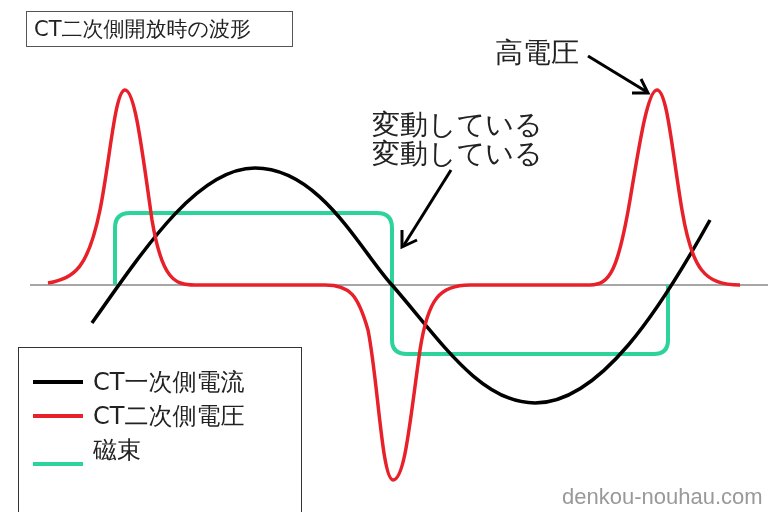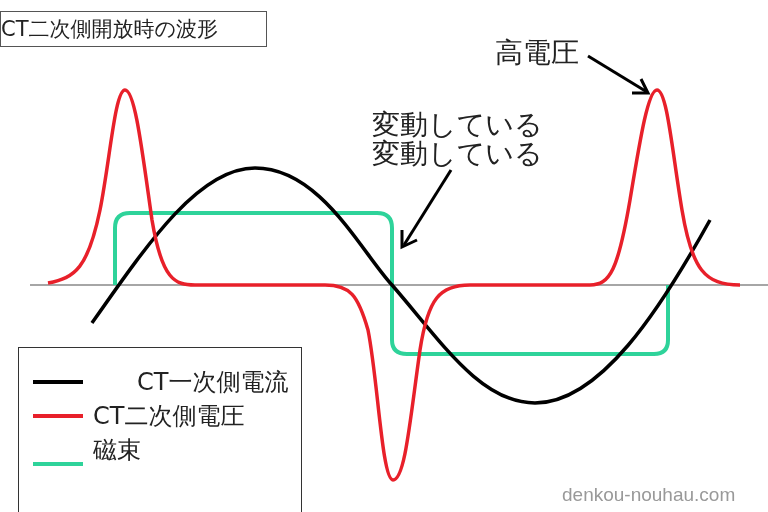--- a/index.html
+++ b/index.html
@@ -1,24 +1,24 @@
 <!DOCTYPE html>
 <html><head>
 <meta charset="utf-8">
 <style>
   html,body{margin:0;padding:0;background:#fff;}
   body{width:768px;height:512px;position:relative;overflow:hidden;font-family:"DejaVu Sans",sans-serif;}
   svg{position:absolute;left:0;top:0;}
-  .title-box{position:absolute;left:0;top:11px;width:267px;height:36px;border:1px solid #555;box-sizing:border-box;
-    font-size:21px;line-height:34px;padding-left:0;color:#222;white-space:nowrap;}
+  .title-box{position:absolute;left:26px;top:11px;width:267px;height:36px;border:1px solid #555;box-sizing:border-box;
+    font-size:21px;line-height:34px;padding-left:7px;color:#222;white-space:nowrap;}
   .legend{position:absolute;left:18px;top:347px;width:284px;height:170px;border:1.5px solid #333;box-sizing:border-box;background:#fff;}
   .legend-row{position:absolute;left:14px;display:flex;align-items:center;font-size:24px;color:#222;white-space:nowrap;}
   .legend-line{width:50px;height:4px;margin-right:10px;}
   .annot{position:absolute;font-size:28px;color:#222;line-height:29px;white-space:nowrap;}
-  .watermark{position:absolute;left:562px;top:484px;font-size:19px;color:#999;white-space:nowrap;font-family:"Liberation Sans",sans-serif;}
+  .watermark{position:absolute;left:562px;top:484px;font-size:22px;color:#999;white-space:nowrap;font-family:"Liberation Sans",sans-serif;}
 </style>
 </head>
 <body>
 
 <svg width="768" height="512" viewBox="0 0 768 512">
 
   <line x1="30" y1="285" x2="768" y2="285" stroke="#888" stroke-width="1.5"></line>
 
   <path fill="none" stroke="#2ed39a" stroke-width="4" d="M115,285 L115,228 Q115,213 130,213 L377,213 Q392,213 392,228 L392,340 Q392,354 407,354 L654,354 Q668,354 668,340 L668,285"></path>
 
@@ -38,21 +38,21 @@
   </g>
 </svg>
 
 <div class="title-box">CT二次側開放時の波形</div>
 
 <div class="annot" style="left:495px;top:38px;">高電圧</div>
 <div class="annot" style="left:372px;top:110px;">変動している</div>
 <div class="annot" style="left:372px;top:139px;">変動している</div>
 
 <div class="legend">
-  <div class="legend-row" style="top:18px;gap:44px;">
+  <div class="legend-row" style="top:18px;">
     <div class="legend-line" style="background:#000;"></div>
     <span>CT一次側電流</span>
   </div>
   <div class="legend-row" style="top:52px;">
     <div class="legend-line" style="background:#e8202a;"></div>
     <span>CT二次側電圧</span>
   </div>
   <div class="legend-row" style="top:86px;align-items:flex-end;">
     <div class="legend-line" style="background:#2ed39a;"></div>
     <span>磁束</span>

